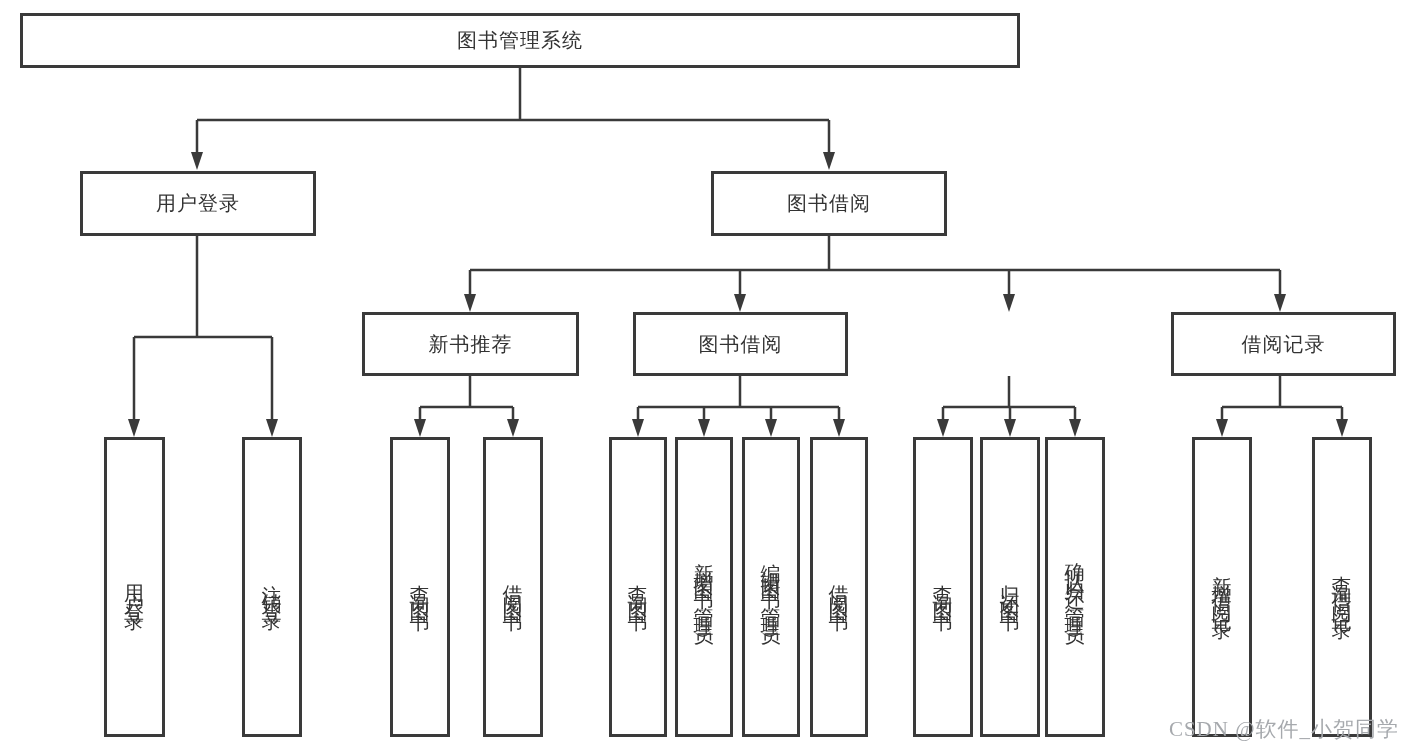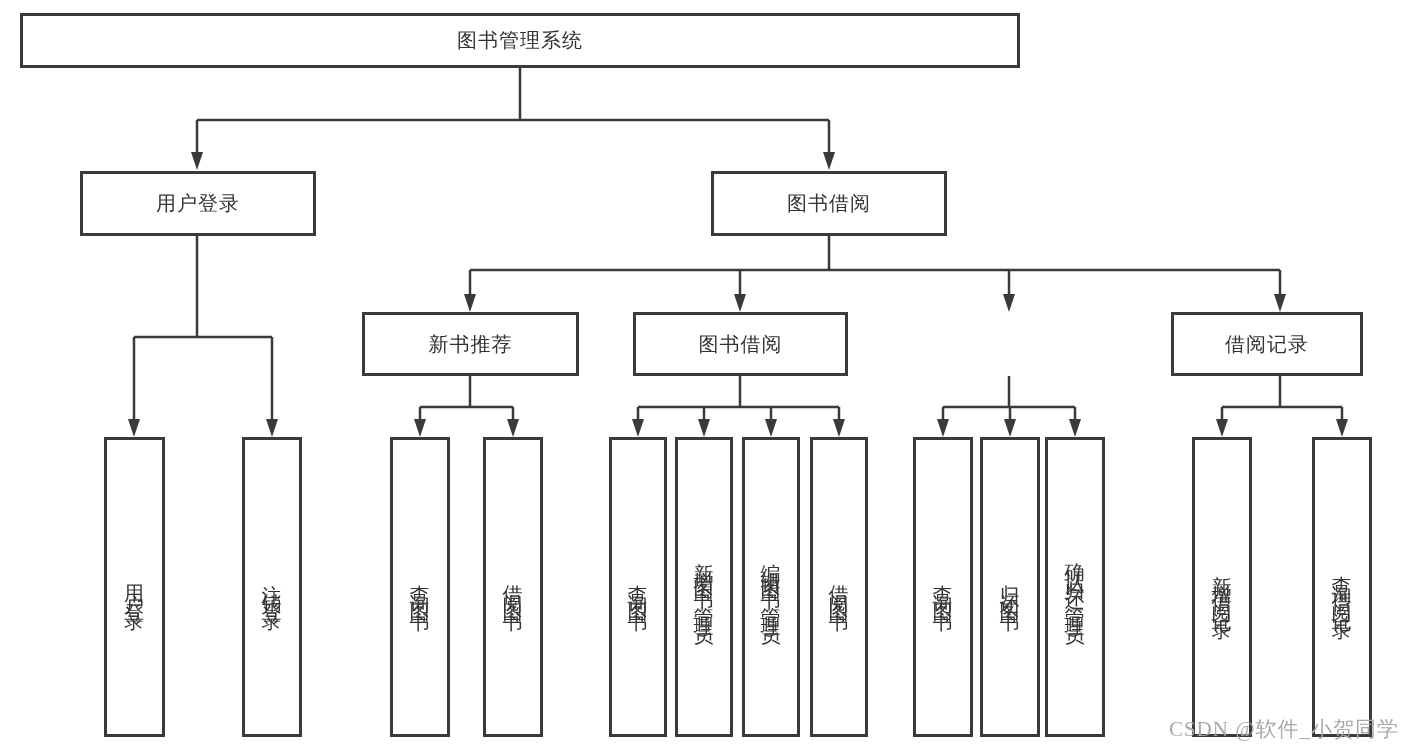--- a/index.html
+++ b/index.html
@@ -63,21 +63,21 @@
   <div class="node" style="left:711px;top:171px;width:236px;height:65px">
     <span>图书借阅</span>
   </div>
 
   <div class="node" style="left:633px;top:312px;width:215px;height:64px">
     <span>图书借阅</span>
   </div>
   <div class="node" style="left:362px;top:312px;width:217px;height:64px">
     <span>新书推荐</span>
   </div>
-  <div class="node" style="left:1171px;top:312px;width:192px;height:64px">
+  <div class="node" style="left:1171px;top:312px;width:225px;height:64px">
     <span>借阅记录</span>
   </div>
 
   <div class="node v" style="left:104px;top:437px;width:61px;height:300px">
     <span>用户登录</span>
   </div>
   <div class="node v" style="left:242px;top:437px;width:60px;height:300px">
     <span>注销登录</span>
   </div>
 

